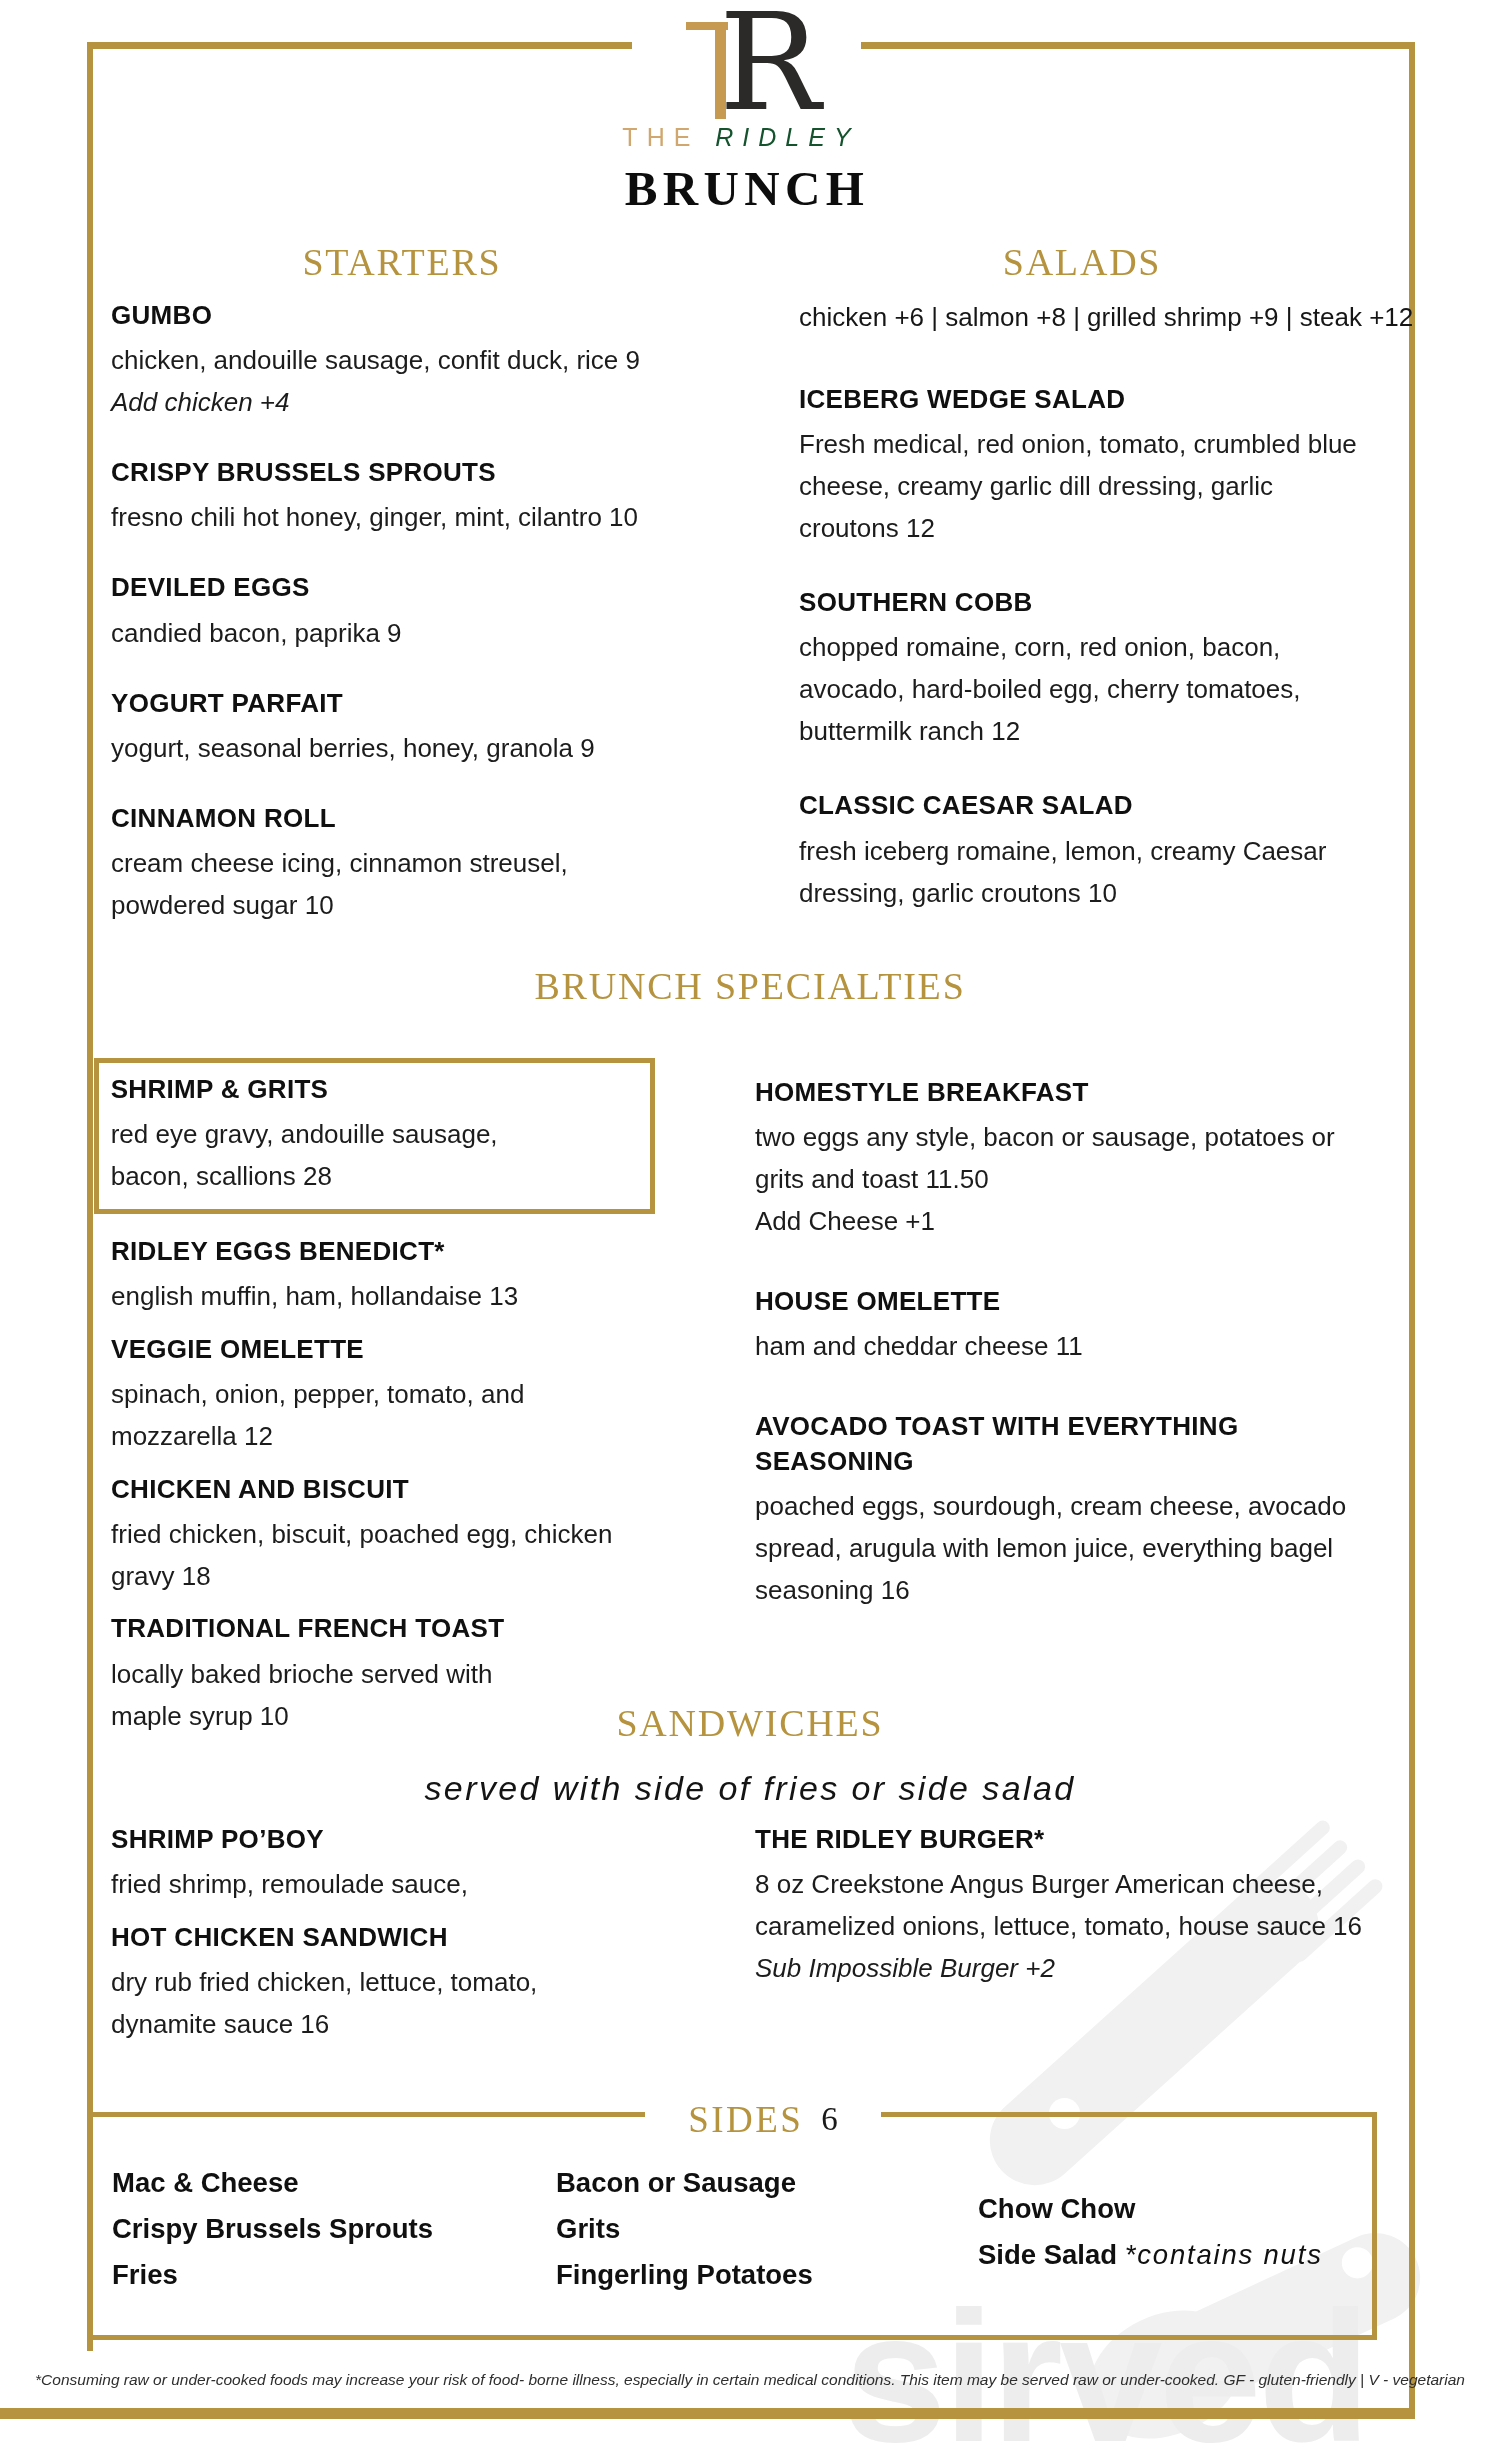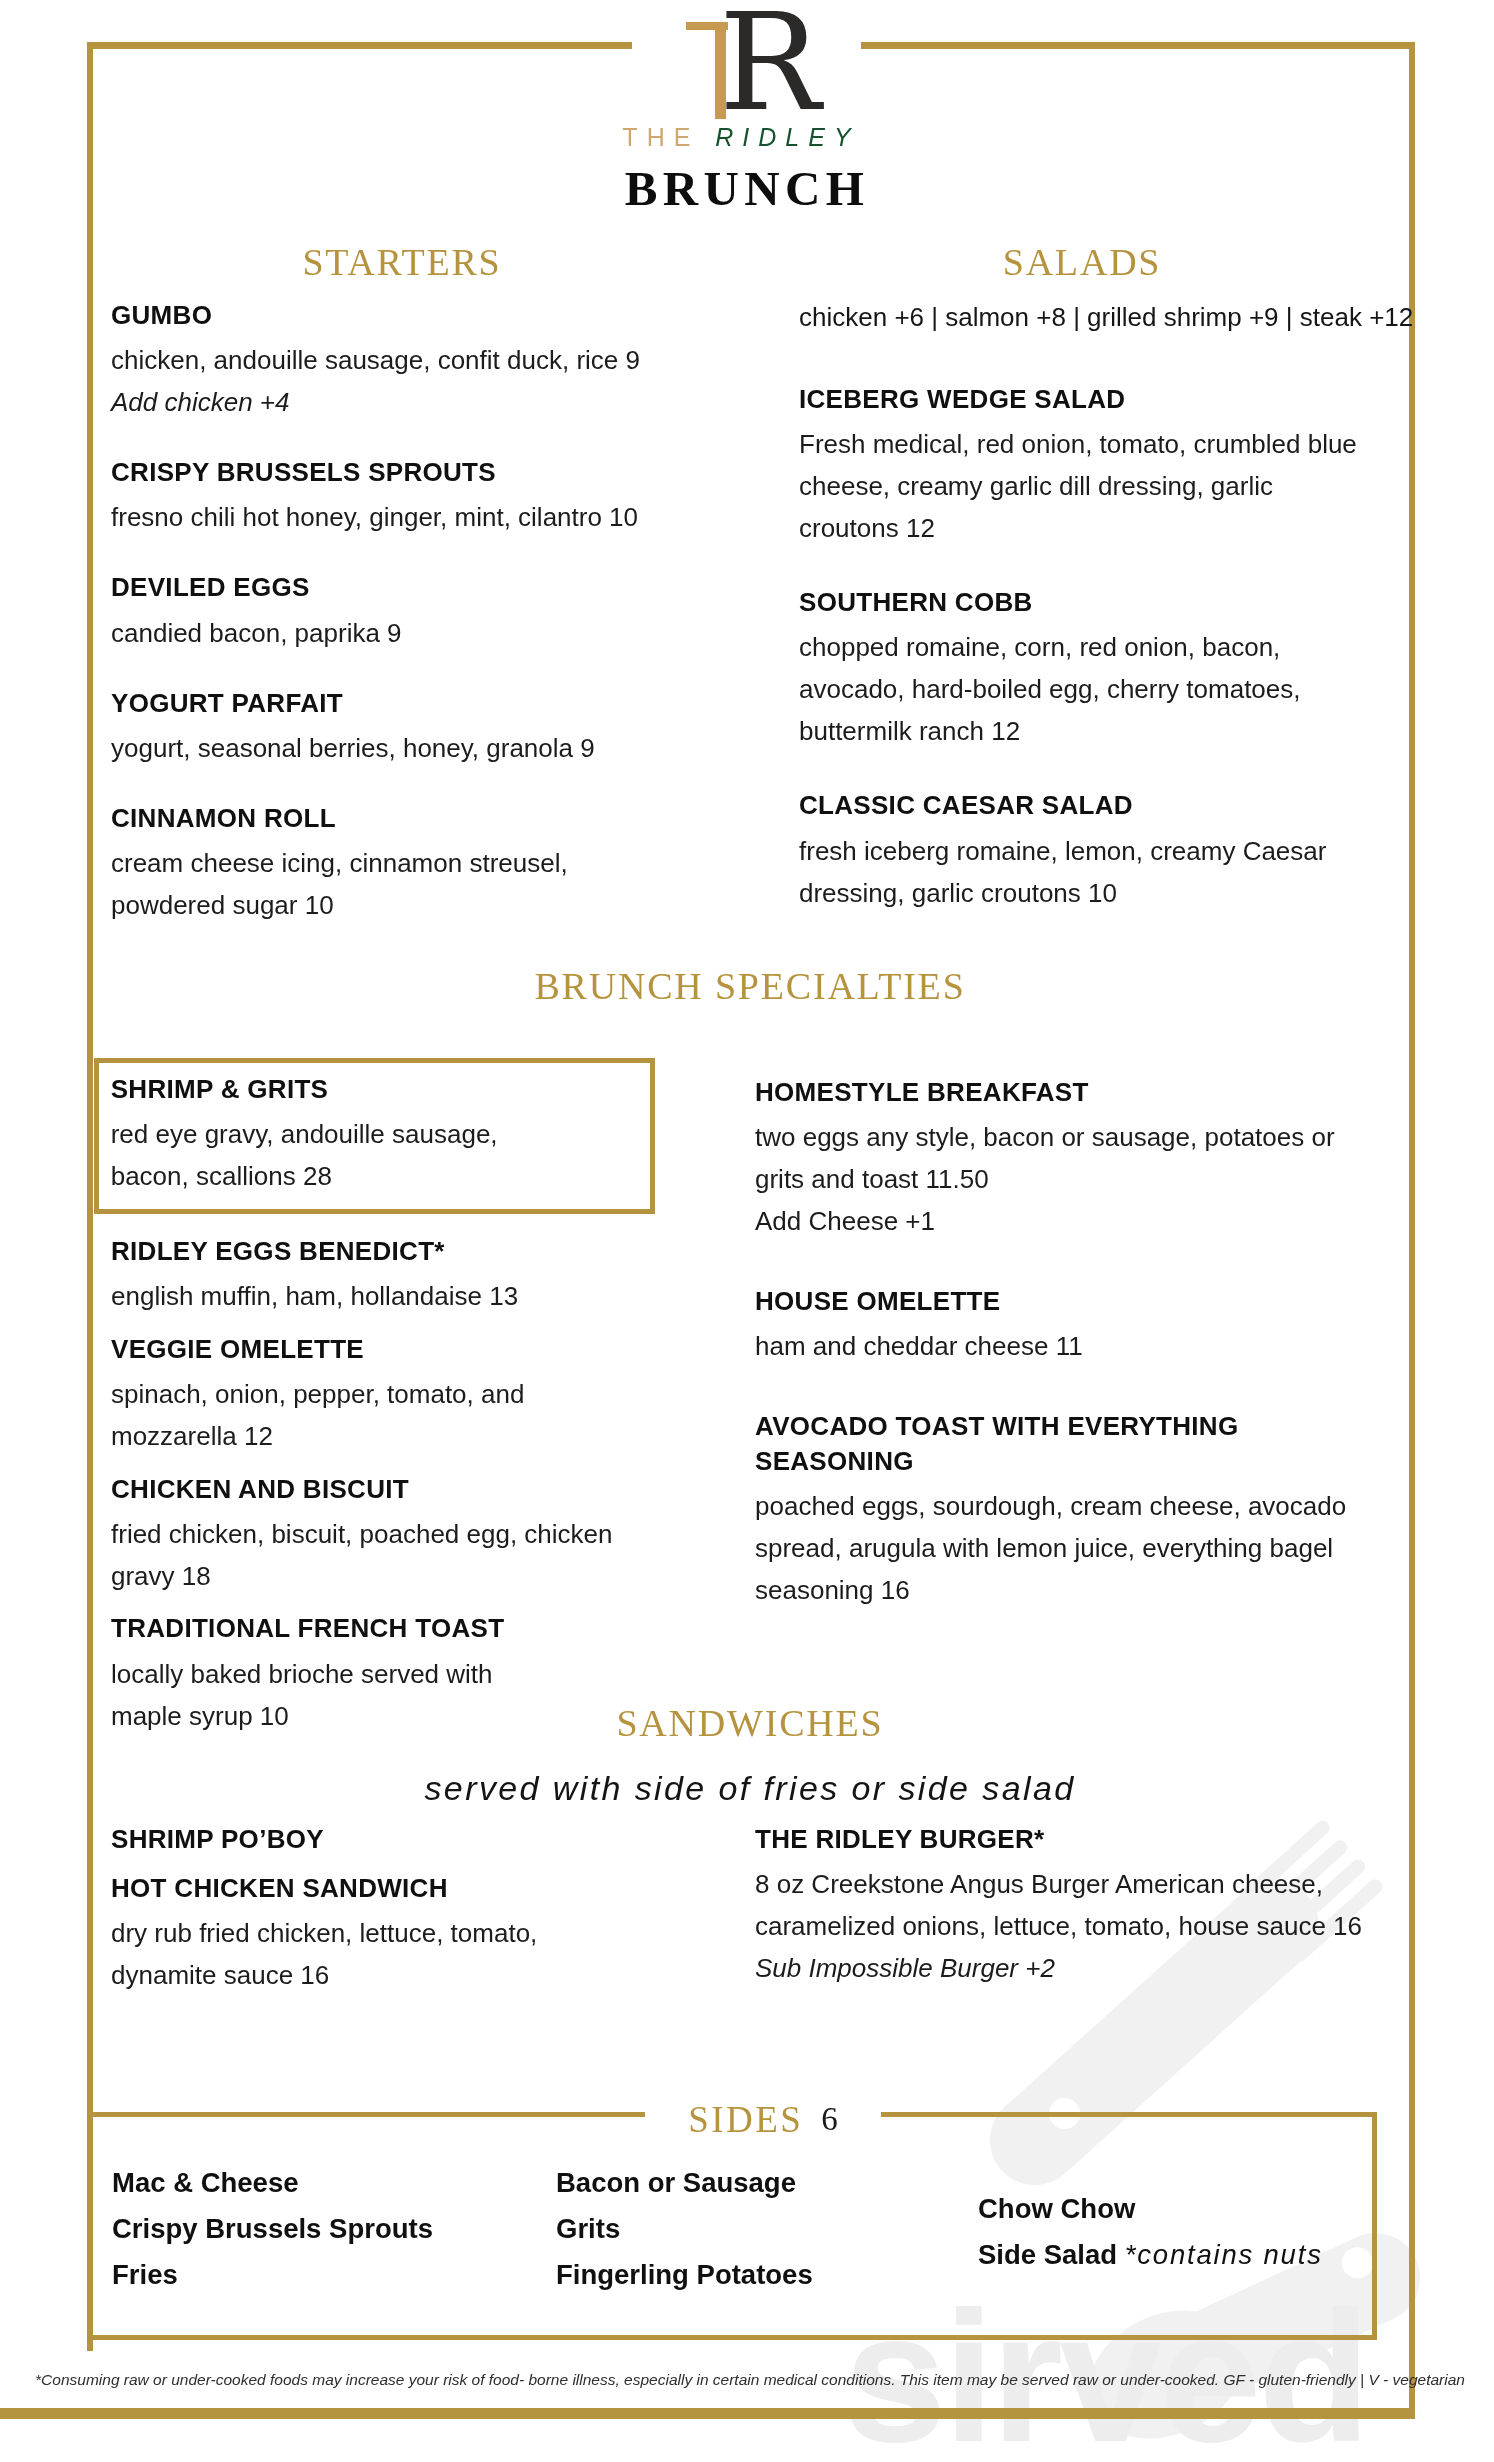--- a/index.html
+++ b/index.html
@@ -195,20 +195,21 @@
     <div class="item-desc">spread, arugula with lemon juice, everything bagel</div>
     <div class="item-desc">seasoning 16</div>
   </div>
 </div>
 
 <div class="abs section-heading center" style="left:750px;top:1701px;">SANDWICHES</div>
 <div class="abs subtitle center" style="left:750px;top:1769px;">served with side of fries or side salad</div>
 <div class="col tight" style="left:111px;top:1823px;width:628px;">
   <div class="item">
     <div class="item-name">SHRIMP PO’BOY</div>
+    <div class="item-desc">fried shrimp, remoulade sauce,</div>
   </div>
   <div class="item">
     <div class="item-name">HOT CHICKEN SANDWICH</div>
     <div class="item-desc">dry rub fried chicken, lettuce, tomato,</div>
     <div class="item-desc">dynamite sauce 16</div>
   </div>
 </div>
 <div class="col" style="left:755px;top:1823px;width:658px;">
   <div class="item">
     <div class="item-name">THE RIDLEY BURGER*</div>

